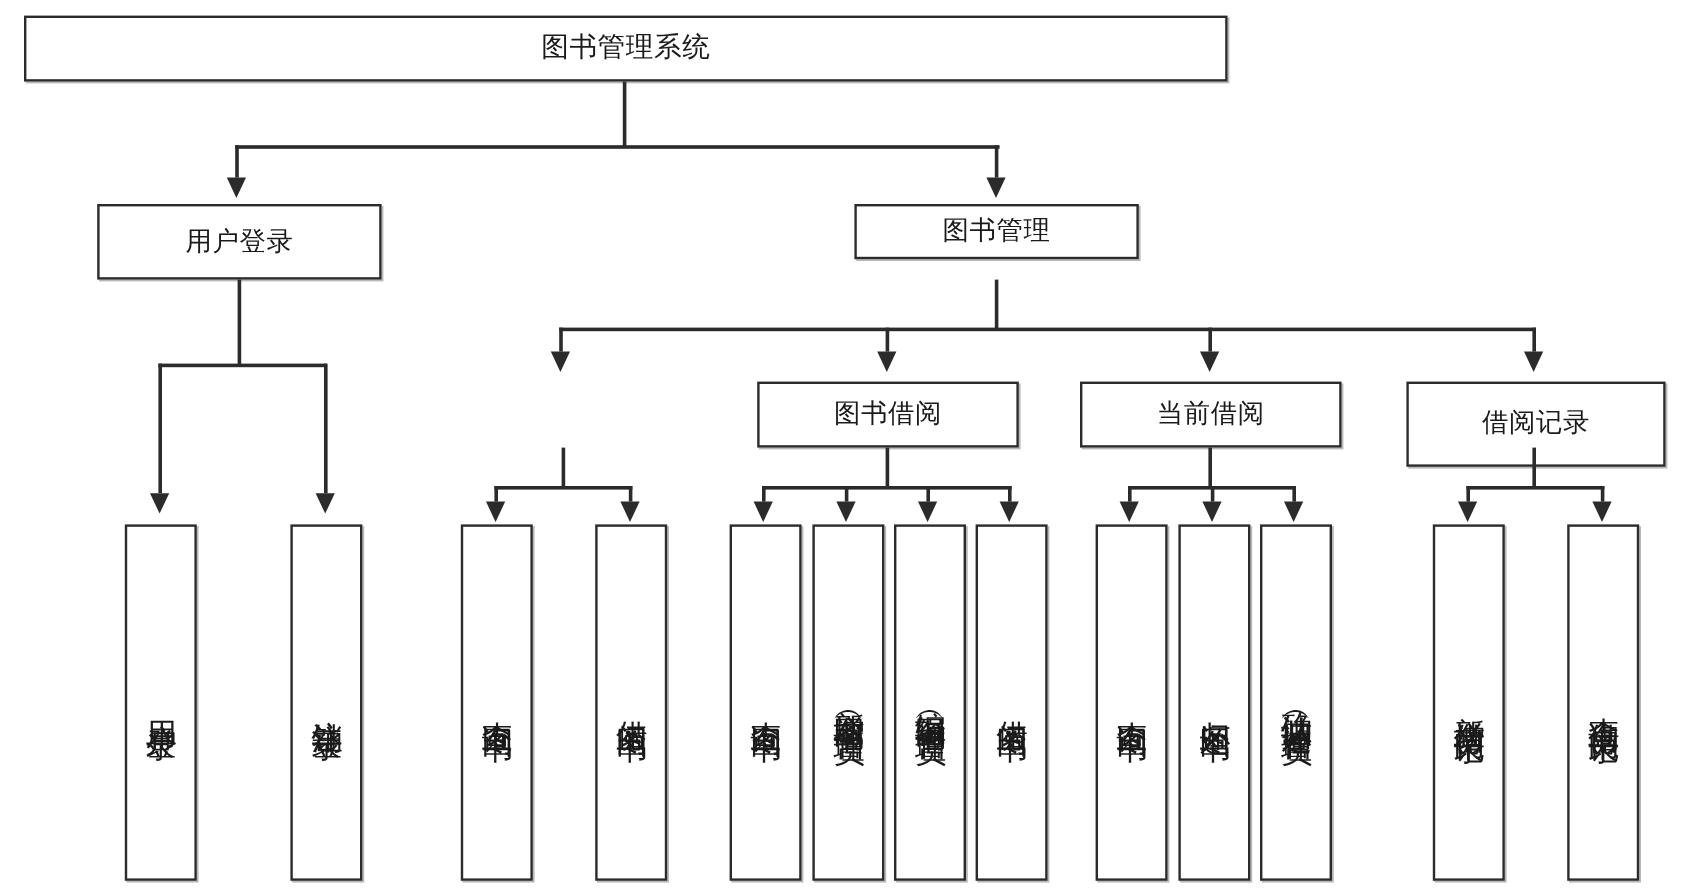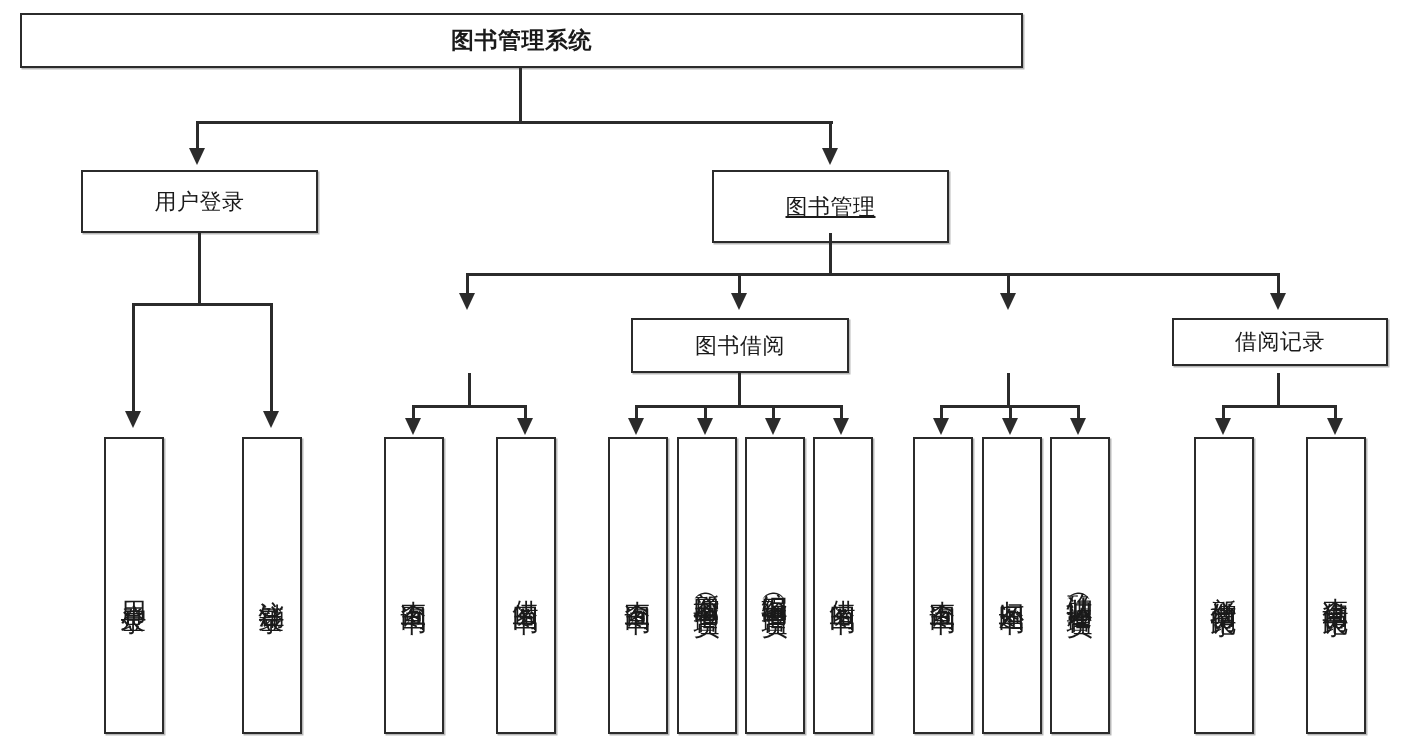--- a/index.html
+++ b/index.html
@@ -32,21 +32,20 @@
     line-height: 1.25;
     white-space: nowrap;
     letter-spacing: 0.5px;
   }
   
   .node.horiz .label {
     font-size: 22px;
   }
   .node.root .label {
     font-size: 23px;
-    font-weight: bold;
   }
   
   .node.vert {
     align-items: center;
     justify-content: center;
   }
   .node.vert .label {
     writing-mode: vertical-rl;
     text-orientation: upright;
     font-size: 26px;
@@ -90,21 +89,21 @@
   <div class="edge h" style="left:196px; top:121px; width:637px;"></div>
 
   <div class="edge v" style="left:196px; top:121px; height:27px;"></div>
   <div class="arrow" style="left:189px; top:148px;"></div>
   <div class="edge v" style="left:829px; top:121px; height:27px;"></div>
   <div class="arrow" style="left:822px; top:148px;"></div>
 
   <div class="node horiz" style="left:81px; top:170px; width:237px; height:63px;">
     <span class="label">用户登录</span>
   </div>
-  <div class="node horiz" style="left:712px; top:170px; width:237px; height:73px;text-decoration:underline;">
+  <div class="node horiz" style="left:712px; top:170px; width:237px; height:46px;">
     <span class="label">图书管理</span>
   </div>
 
   <div class="edge v" style="left:198px; top:233px; height:72px;"></div>
   <div class="edge h" style="left:132px; top:303px; width:140px;"></div>
   <div class="edge v" style="left:132px; top:303px; height:108px;"></div>
   <div class="arrow" style="left:125px; top:411px;"></div>
   <div class="edge v" style="left:270px; top:303px; height:108px;"></div>
   <div class="arrow" style="left:263px; top:411px;"></div>
 
@@ -115,21 +114,24 @@
   <div class="edge v" style="left:738px; top:273px; height:20px;"></div>
   <div class="arrow" style="left:731px; top:293px;"></div>
   <div class="edge v" style="left:1007px; top:273px; height:20px;"></div>
   <div class="arrow" style="left:1000px; top:293px;"></div>
   <div class="edge v" style="left:1277px; top:273px; height:20px;"></div>
   <div class="arrow" style="left:1270px; top:293px;"></div>
 
   <div class="node horiz" style="left:631px; top:318px; width:218px; height:55px;">
     <span class="label">图书借阅</span>
   </div>
-  <div class="node horiz" style="left:1172px; top:318px; width:216px; height:48px;">
+  <div class="node horiz" style="left:900px; top:318px; width:218px; height:55px;">
+    <span class="label">当前借阅</span>
+  </div>
+  <div class="node horiz" style="left:1172px; top:318px; width:216px; height:71px;font-family:Liberation Mono, monospace;">
     <span class="label">借阅记录</span>
   </div>
 
   <div class="edge v" style="left:468px; top:373px; height:34px;"></div>
   <div class="edge h" style="left:412px; top:405px; width:115px;"></div>
   <div class="edge v" style="left:412px; top:405px; height:13px;"></div>
   <div class="arrow" style="left:405px; top:418px;"></div>
   <div class="edge v" style="left:524px; top:405px; height:13px;"></div>
   <div class="arrow" style="left:517px; top:418px;"></div>
 

